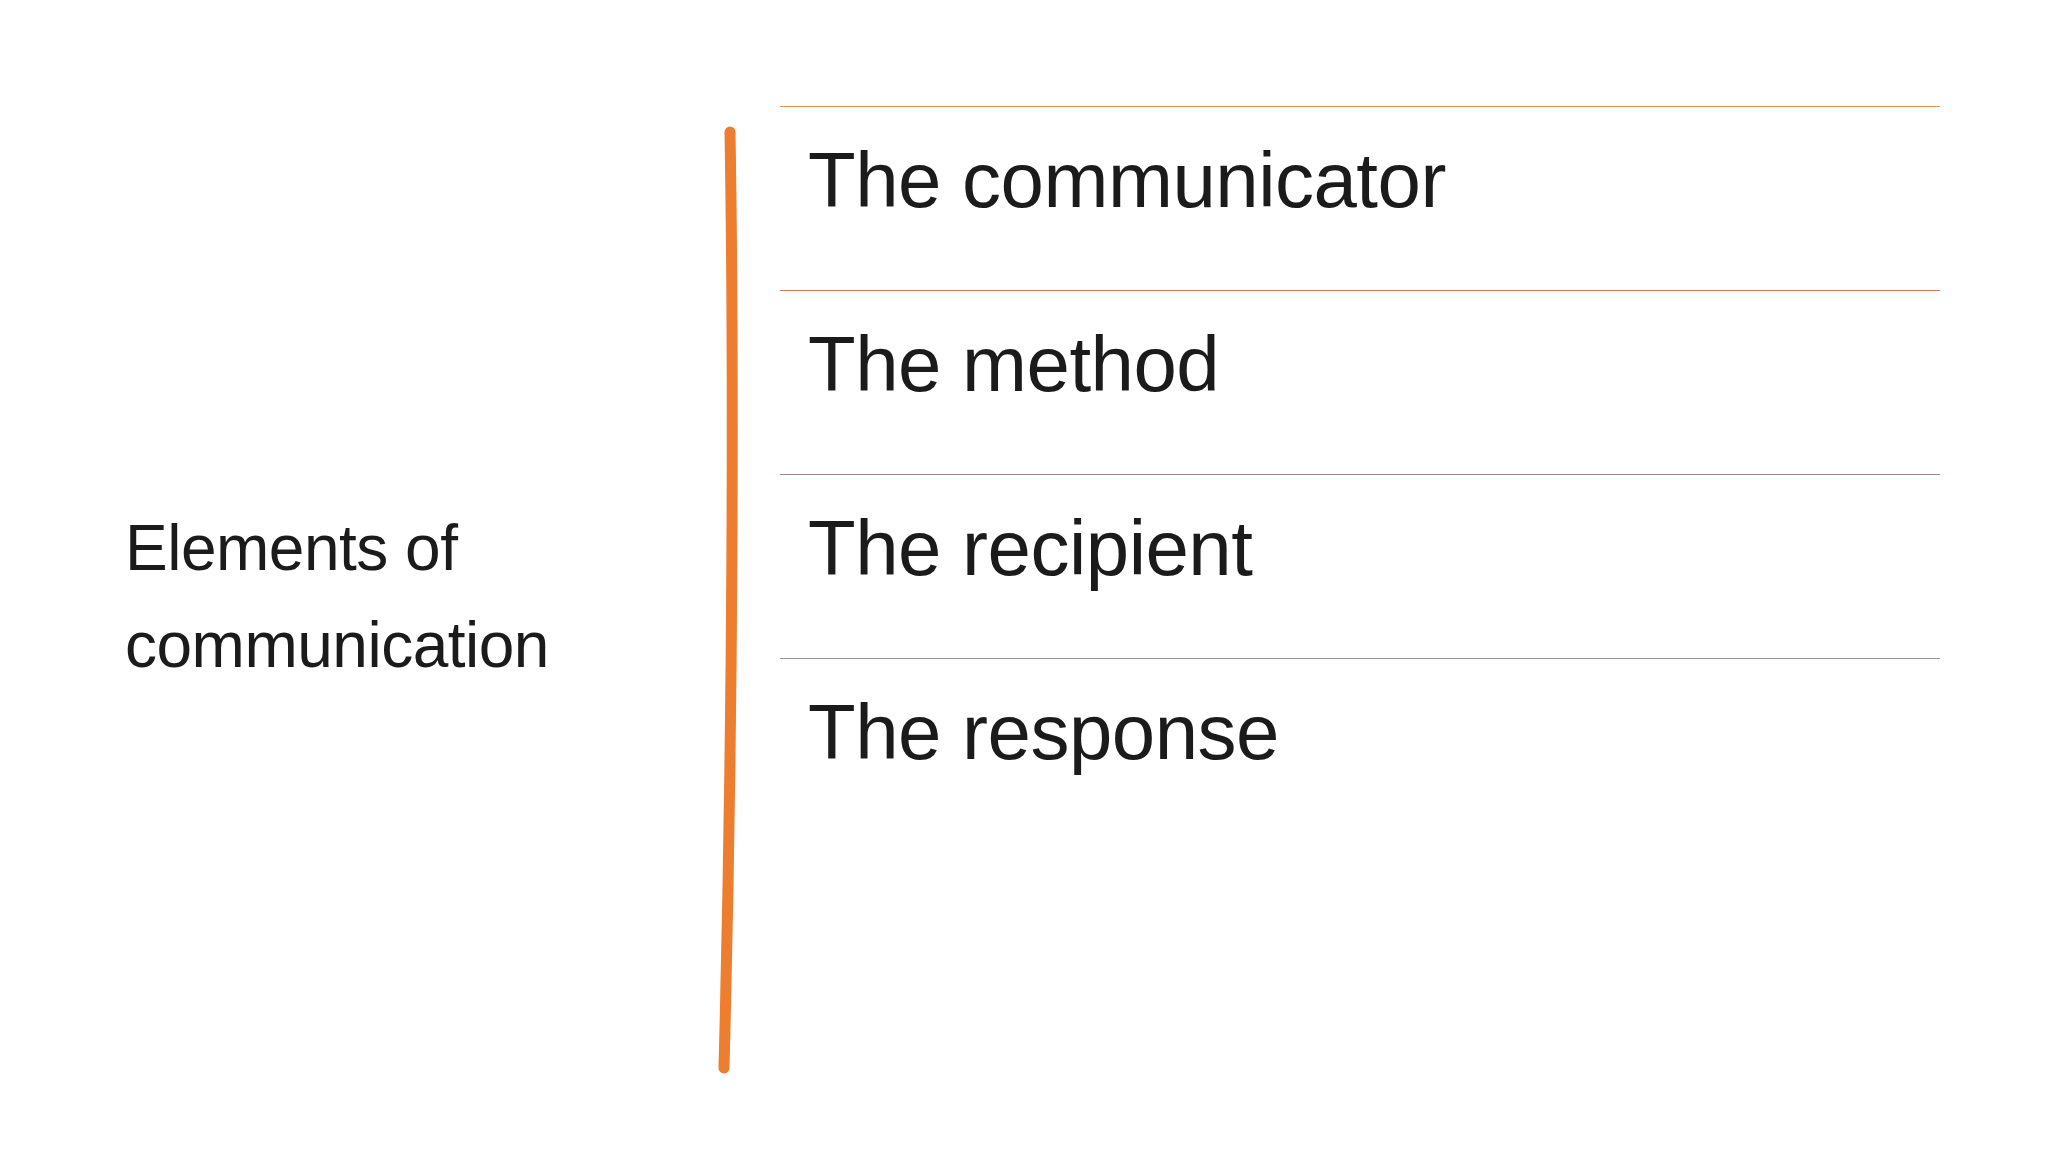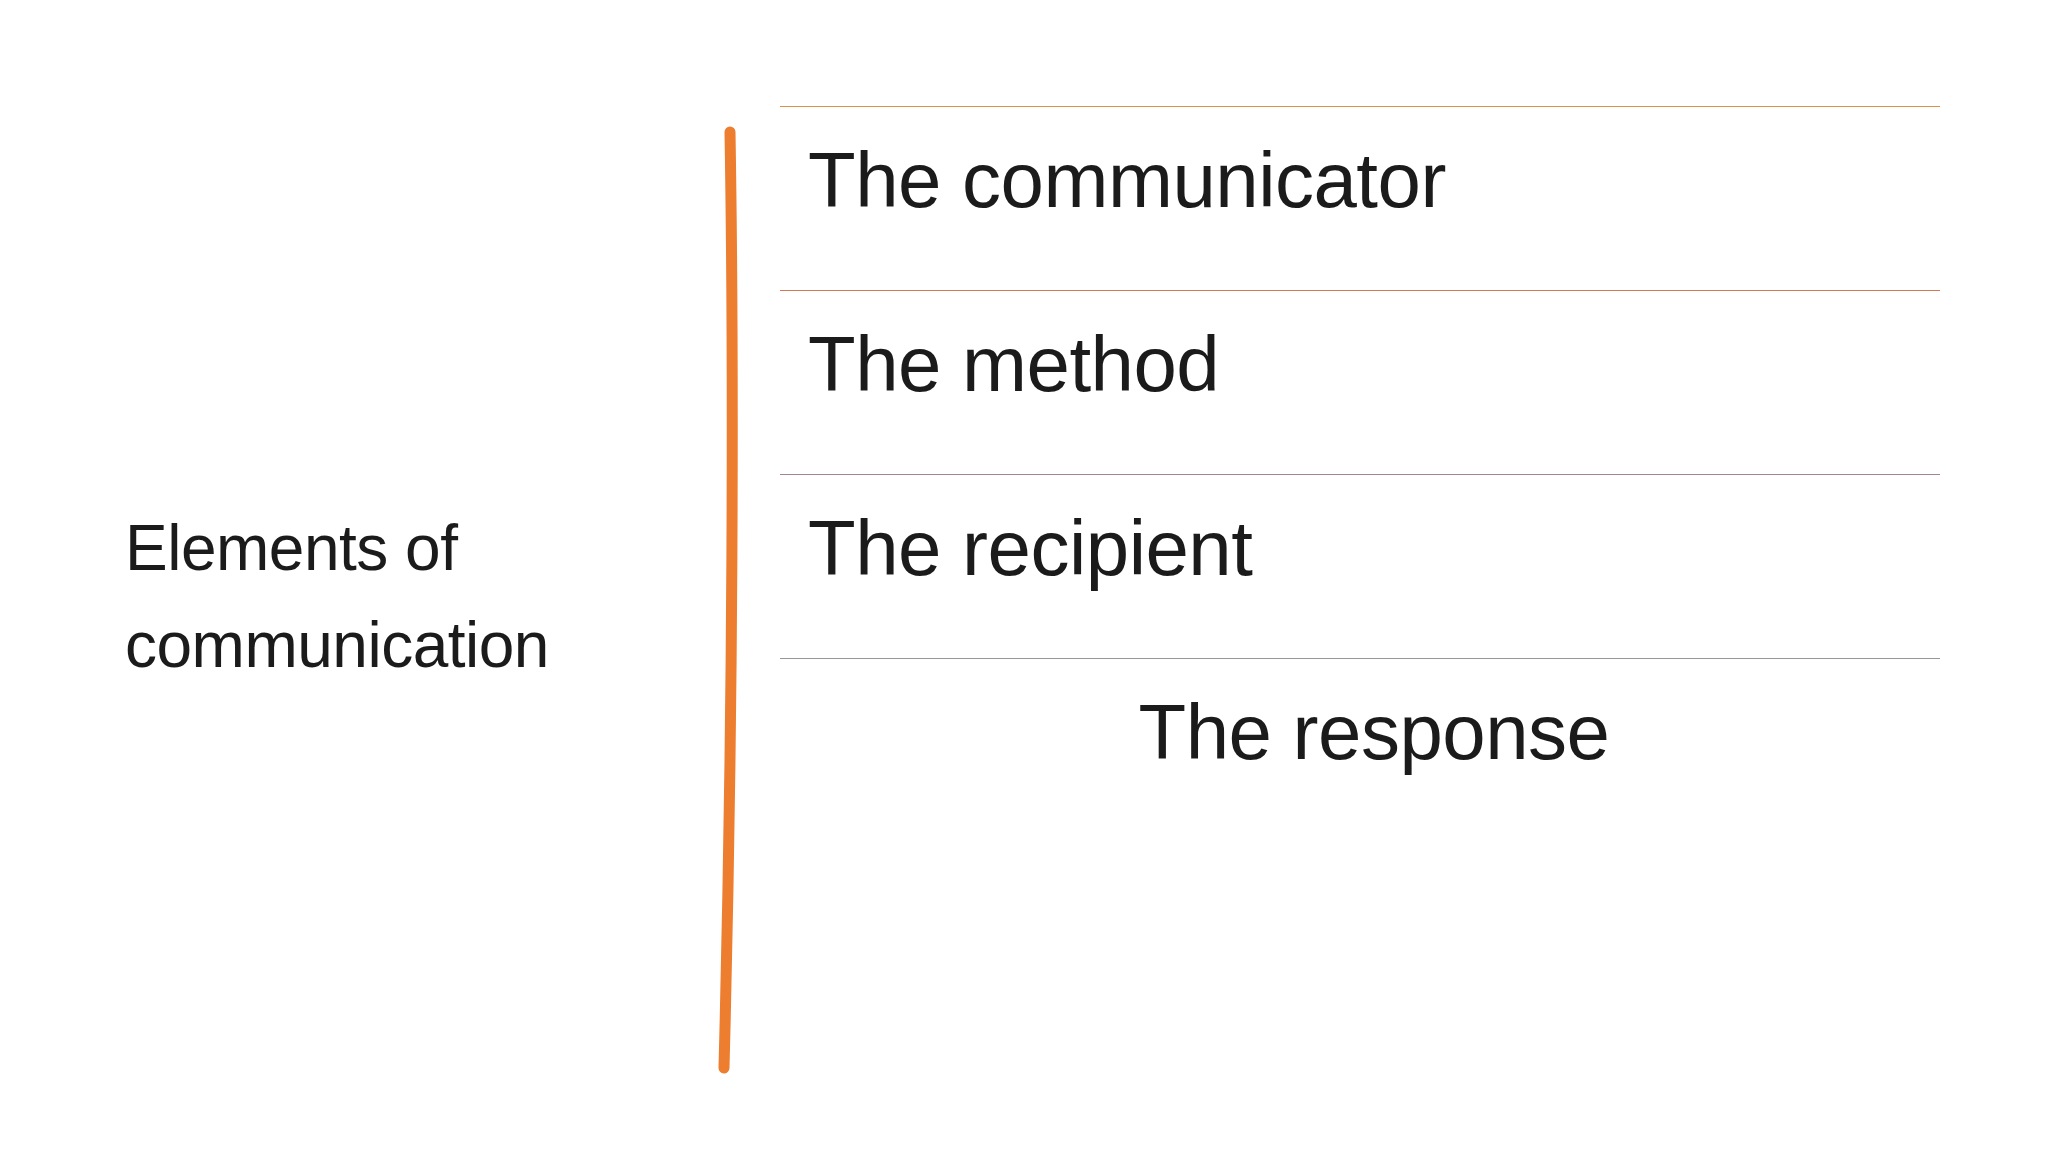--- a/index.html
+++ b/index.html
@@ -71,17 +71,17 @@
     <div class="item-row" style="border-top-color: rgb(221, 143, 75);">
       <div class="item-label" style="color: rgb(27, 27, 27);">The communicator</div>
     </div>
     <div class="item-row" style="border-top-color: rgb(210, 122, 85);">
       <div class="item-label" style="color: rgb(27, 27, 27);">The method</div>
     </div>
     <div class="item-row" style="border-top-color: rgb(164, 133, 140);">
       <div class="item-label" style="color: rgb(27, 27, 27);">The recipient</div>
     </div>
     <div class="item-row" style="border-top-color: rgb(151, 151, 155);">
-      <div class="item-label" style="color: rgb(27, 27, 27); text-align: center;">The response</div>
+      <div class="item-label" style="color: rgb(27, 27, 27);">The response</div>
     </div>
   </div>
 
 </div>
 
 </body></html>

